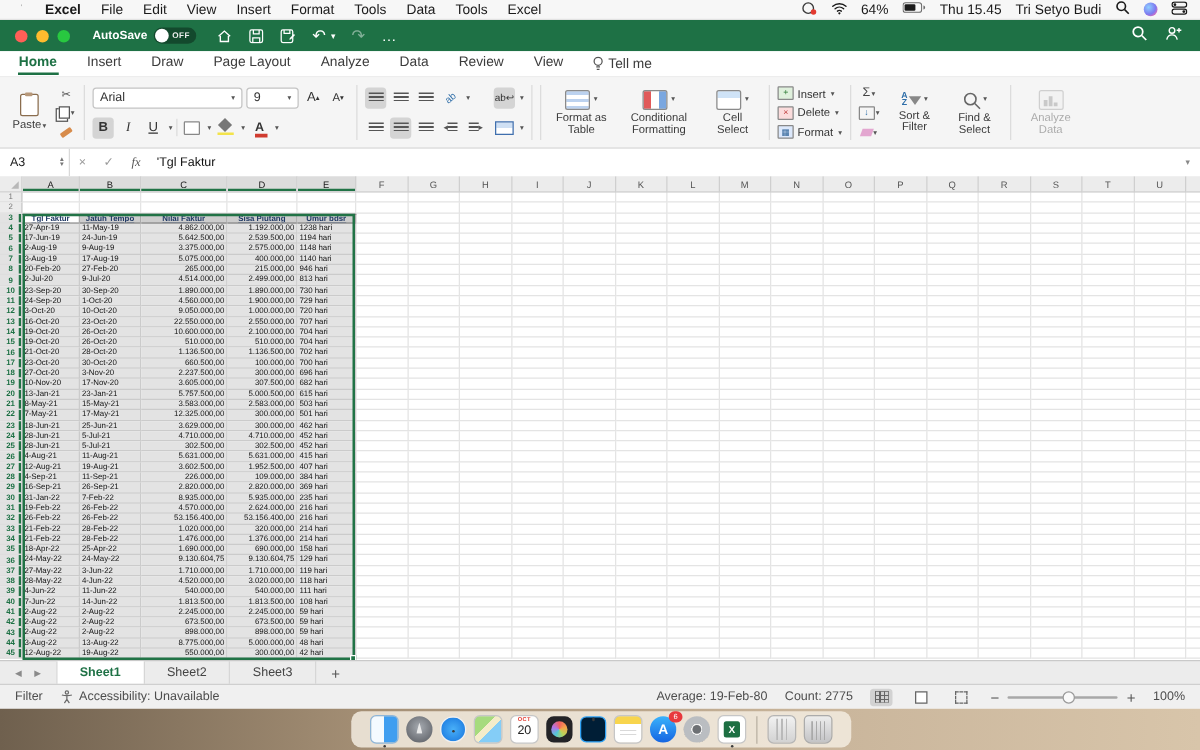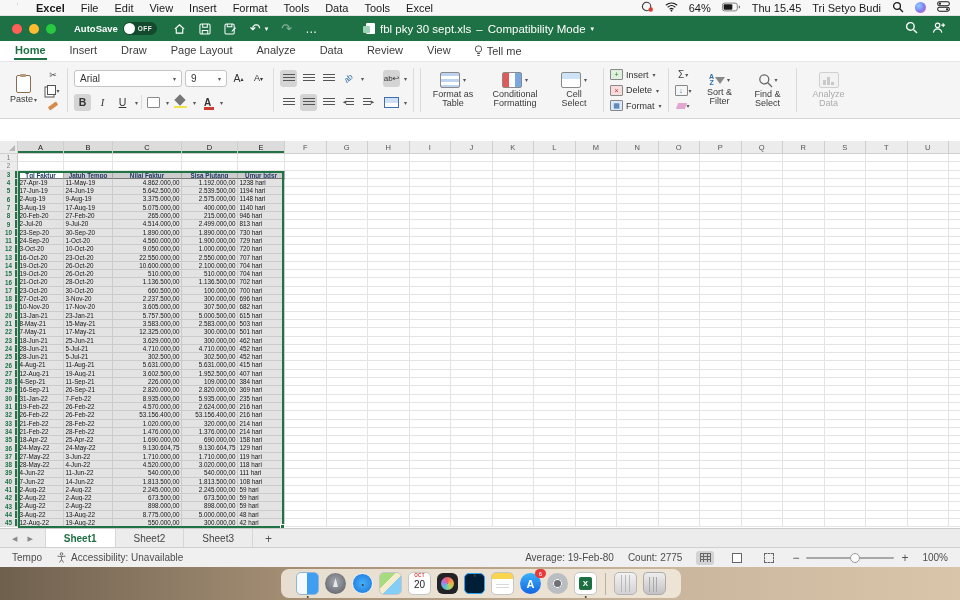--- a/index.html
+++ b/index.html
@@ -43,21 +43,21 @@
 
   
   .ribbon{position:absolute;top:62px;left:0;width:960px;height:57px;background:#f5f5f5;border-bottom:1px solid #d4d4d4;display:flex;align-items:stretch;padding:4px 6px;box-sizing:border-box;gap:6px;font-size:9px;color:#333;}
   .vdiv{width:1px;background:#dcdcdc;margin:2px 0;}
   .grp{display:flex;gap:4px;}
   .gcol{display:flex;flex-direction:column;justify-content:space-between;padding:1px 0;}
   .rrow{display:flex;align-items:center;gap:3px;height:22px;}
   .bigbtn{display:flex;flex-direction:column;align-items:center;justify-content:center;gap:2px;padding:1px 4px;border-radius:3px;text-align:center;line-height:9px;color:#3a3a3a;}
   .dd{font-size:6px;color:#555;margin-left:1px;}
   .select{display:flex;align-items:center;justify-content:space-between;background:#fff;border:1px solid #c4c4c4;border-radius:3px;height:17px;padding:0 5px;font-size:10px;box-sizing:border-box;}
-  .wfont{width:108px;}.wsize{width:42px;}.wnum{width:112px;}
+  .wfont{width:120px;}.wsize{width:42px;}.wnum{width:112px;}
   .tbtn{display:flex;align-items:center;justify-content:center;min-width:17px;height:17px;border-radius:3px;font-size:10.5px;}
   .tbtn.pressed,.mini.pressed{background:#d4d4d4;}
   .boldb{font-weight:700;}
   .italb{font-style:italic;font-family:"Liberation Serif",serif;}
   .undl{text-decoration:underline;}
   .mini{display:flex;align-items:center;justify-content:center;height:15px;min-width:16px;border-radius:3px;font-size:9px;color:#444;}
   .clip-ic{width:13px;height:16px;border:1.2px solid #8a6d4e;border-radius:2px;background:#fff;position:relative;}
   .clip-ic::after{content:'';position:absolute;left:2.5px;top:-2px;width:6px;height:3px;background:#b7987a;border-radius:1px;}
   .copy-ic{width:7px;height:8px;border:1px solid #555;background:#fff;box-shadow:-2px 2px 0 -0.5px #fff,-2px 2px 0 0.5px #555;}
   .brush-ic{width:10px;height:4px;background:#d78b4a;border-radius:1px;transform:rotate(-35deg);}
@@ -250,27 +250,20 @@
             <rect x="1" y="1" width="10" height="11" rx="1.5"></rect>
             <path d="M3.5 1v3h5V1"></path>
             <path d="M13 5.5 9.5 9l-1.5.5L8.5 8 12 4.5z" fill="#fff" stroke="none"></path>
           </svg>
         </span>
       <span class="tb-undo">↶</span>
         <span class="tb-dd">▾</span>
       <span class="tb-undo tb-dim">↷</span>
       <span>…</span>
     </div>
-    <div class="doc-title">
-      <span class="doc-ic"></span>
-      <span>fbl pky 30 sept.xls</span>
-      <span>–</span>
-      <span>Compatibility Mode</span>
-      <span class="tb-dd" style="margin-left:0;">▾</span>
-    </div>
     <div class="tb-right">
       <span><svg width="13" height="13" viewBox="0 0 13 13" fill="none" stroke="#fff" stroke-width="1.4">
             <circle cx="5.4" cy="5.4" r="3.8"></circle>
             <path d="M8.4 8.4 12 12"></path>
           </svg></span>
       <span><svg width="14" height="13" viewBox="0 0 15 13" fill="none" stroke="#fff" stroke-width="1.2">
             <circle cx="6" cy="4.2" r="2.4"></circle>
             <path d="M1.5 12c.6-2.6 2.4-4 4.5-4s3.9 1.4 4.5 4"></path>
             <path d="M12 2v4M10 4h4"></path>
           </svg></span>
@@ -481,20 +474,34 @@
         <span class="adic">
             <i style="height:5px;"></i>
             <i style="height:8px;"></i>
             <i style="height:3px;"></i>
           </span>
         <span>Analyze Data</span>
       </div>
     </div>
   </div>
 
+  <div class="fbar">
+    <div class="namebox">
+      <span>A3</span>
+      <span class="steppers">
+          <span>▲</span>
+          <span>▼</span>
+        </span>
+    </div>
+    <span class="fb-ic">×</span>
+    <span class="fb-ic">✓</span>
+    <span class="fb-ic fx">fx</span>
+    <span class="fb-text">'Tgl Faktur</span>
+    <span class="fb-dd">▾</span>
+  </div>
 
   <div class="grid-area">
     <div class="col-headers" id="col-headers">
         <div class="col-hdr corner" style="width: 18px;"></div>
         <div class="col-hdr sel" style="width: 46px;">A</div>
         <div class="col-hdr sel" style="width: 49px;">B</div>
         <div class="col-hdr sel" style="width: 69px;">C</div>
         <div class="col-hdr sel" style="width: 56px;">D</div>
         <div class="col-hdr sel" style="width: 47px;">E</div>
         <div class="col-hdr" style="width: 41.5px;">F</div>
@@ -1651,21 +1658,21 @@
       <span>◀</span>
       <span>▶</span>
     </span>
     <span class="stab active">Sheet1</span>
     <span class="stab">Sheet2</span>
     <span class="stab">Sheet3</span>
     <span class="stab-add">+</span>
   </div>
 
   <div class="statusbar">
-    <span>Tempo</span>
+    <span>Filter</span>
     <span class="acc">
       <svg width="11" height="11" viewBox="0 0 11 11" fill="none" stroke="#6a6a6a" stroke-width="1">
           <circle cx="5.5" cy="2" r="1.3"></circle>
           <path d="M1.5 4c2.7.8 5.3.8 8 0M5.5 5v2.5M5.5 7.5 3.5 10.5M5.5 7.5l2 3"></path>
         </svg>
       <span>Accessibility: Unavailable</span>
     </span>
     <span class="sb-right">
       <span>Average: 19-Feb-80</span>
       <span>Count: 2775</span>

